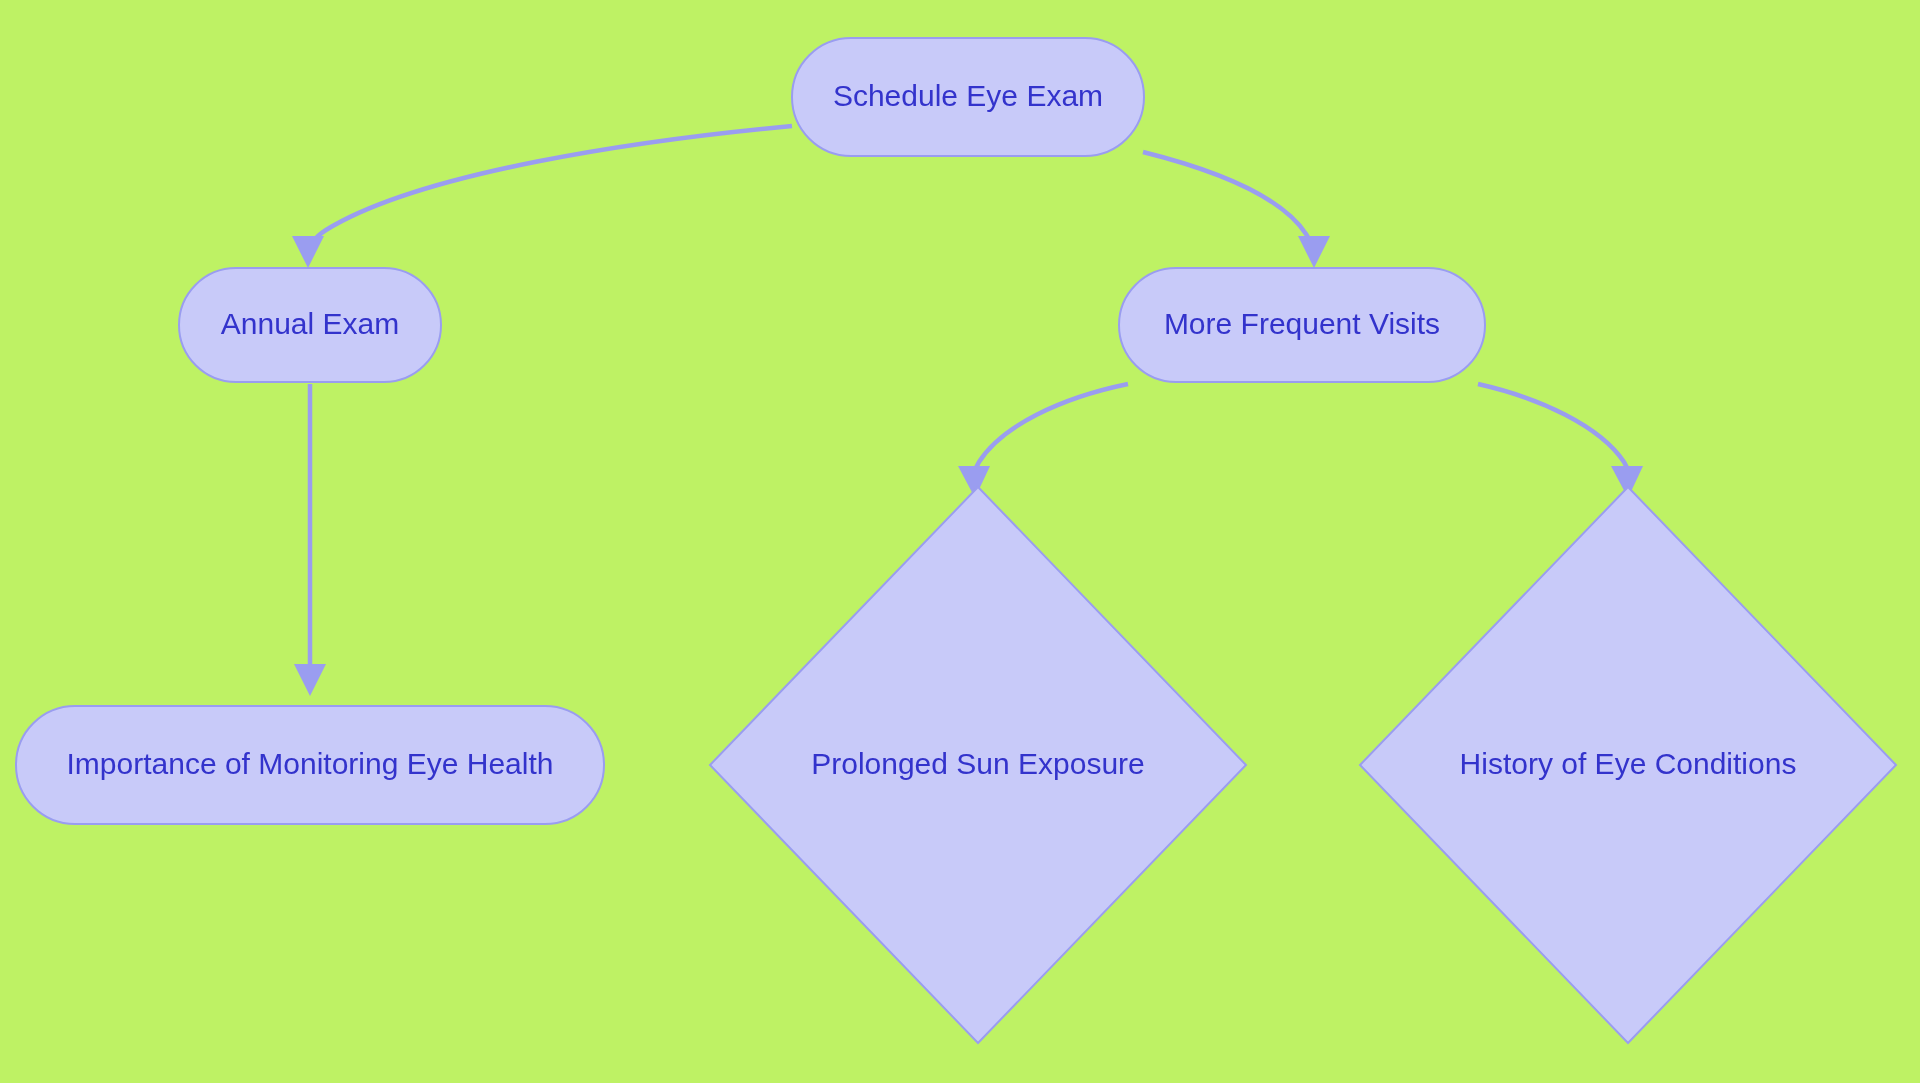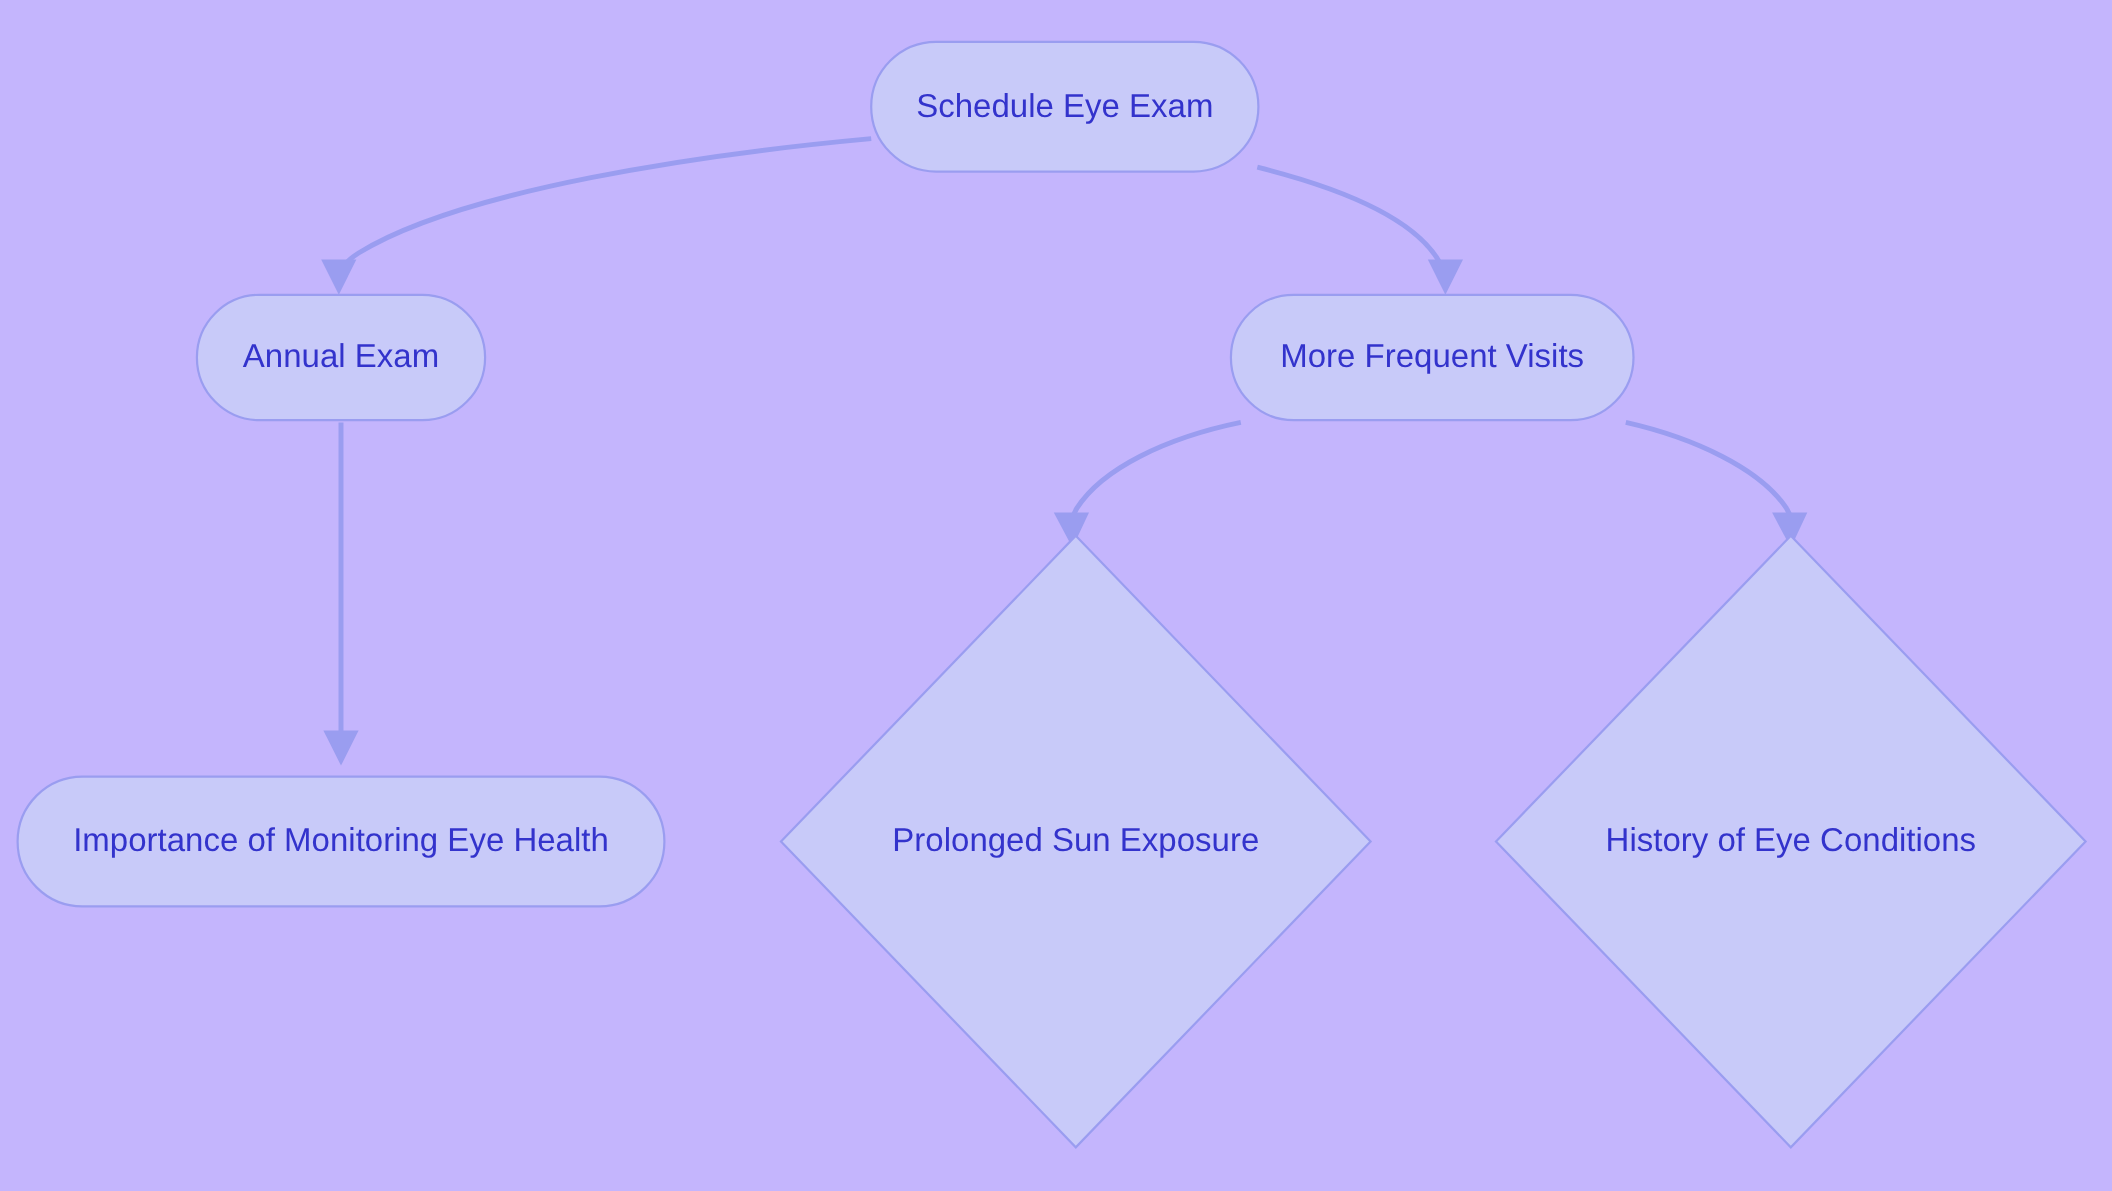--- a/index.html
+++ b/index.html
@@ -4,21 +4,21 @@
 <style>
   html, body {
     margin: 0;
     padding: 0;
     background: #ffffff;
   }
   #canvas {
     position: relative;
     width: 1920px;
     height: 1083px;
-    background: #c4b5fd;
+    background: #bef264;
     overflow: hidden;
     font-family: "Liberation Sans", sans-serif;
   }
   #flow-svg {
     position: absolute;
     top: 0;
     left: 0;
     width: 1920px;
     height: 1083px;
     display: block;

